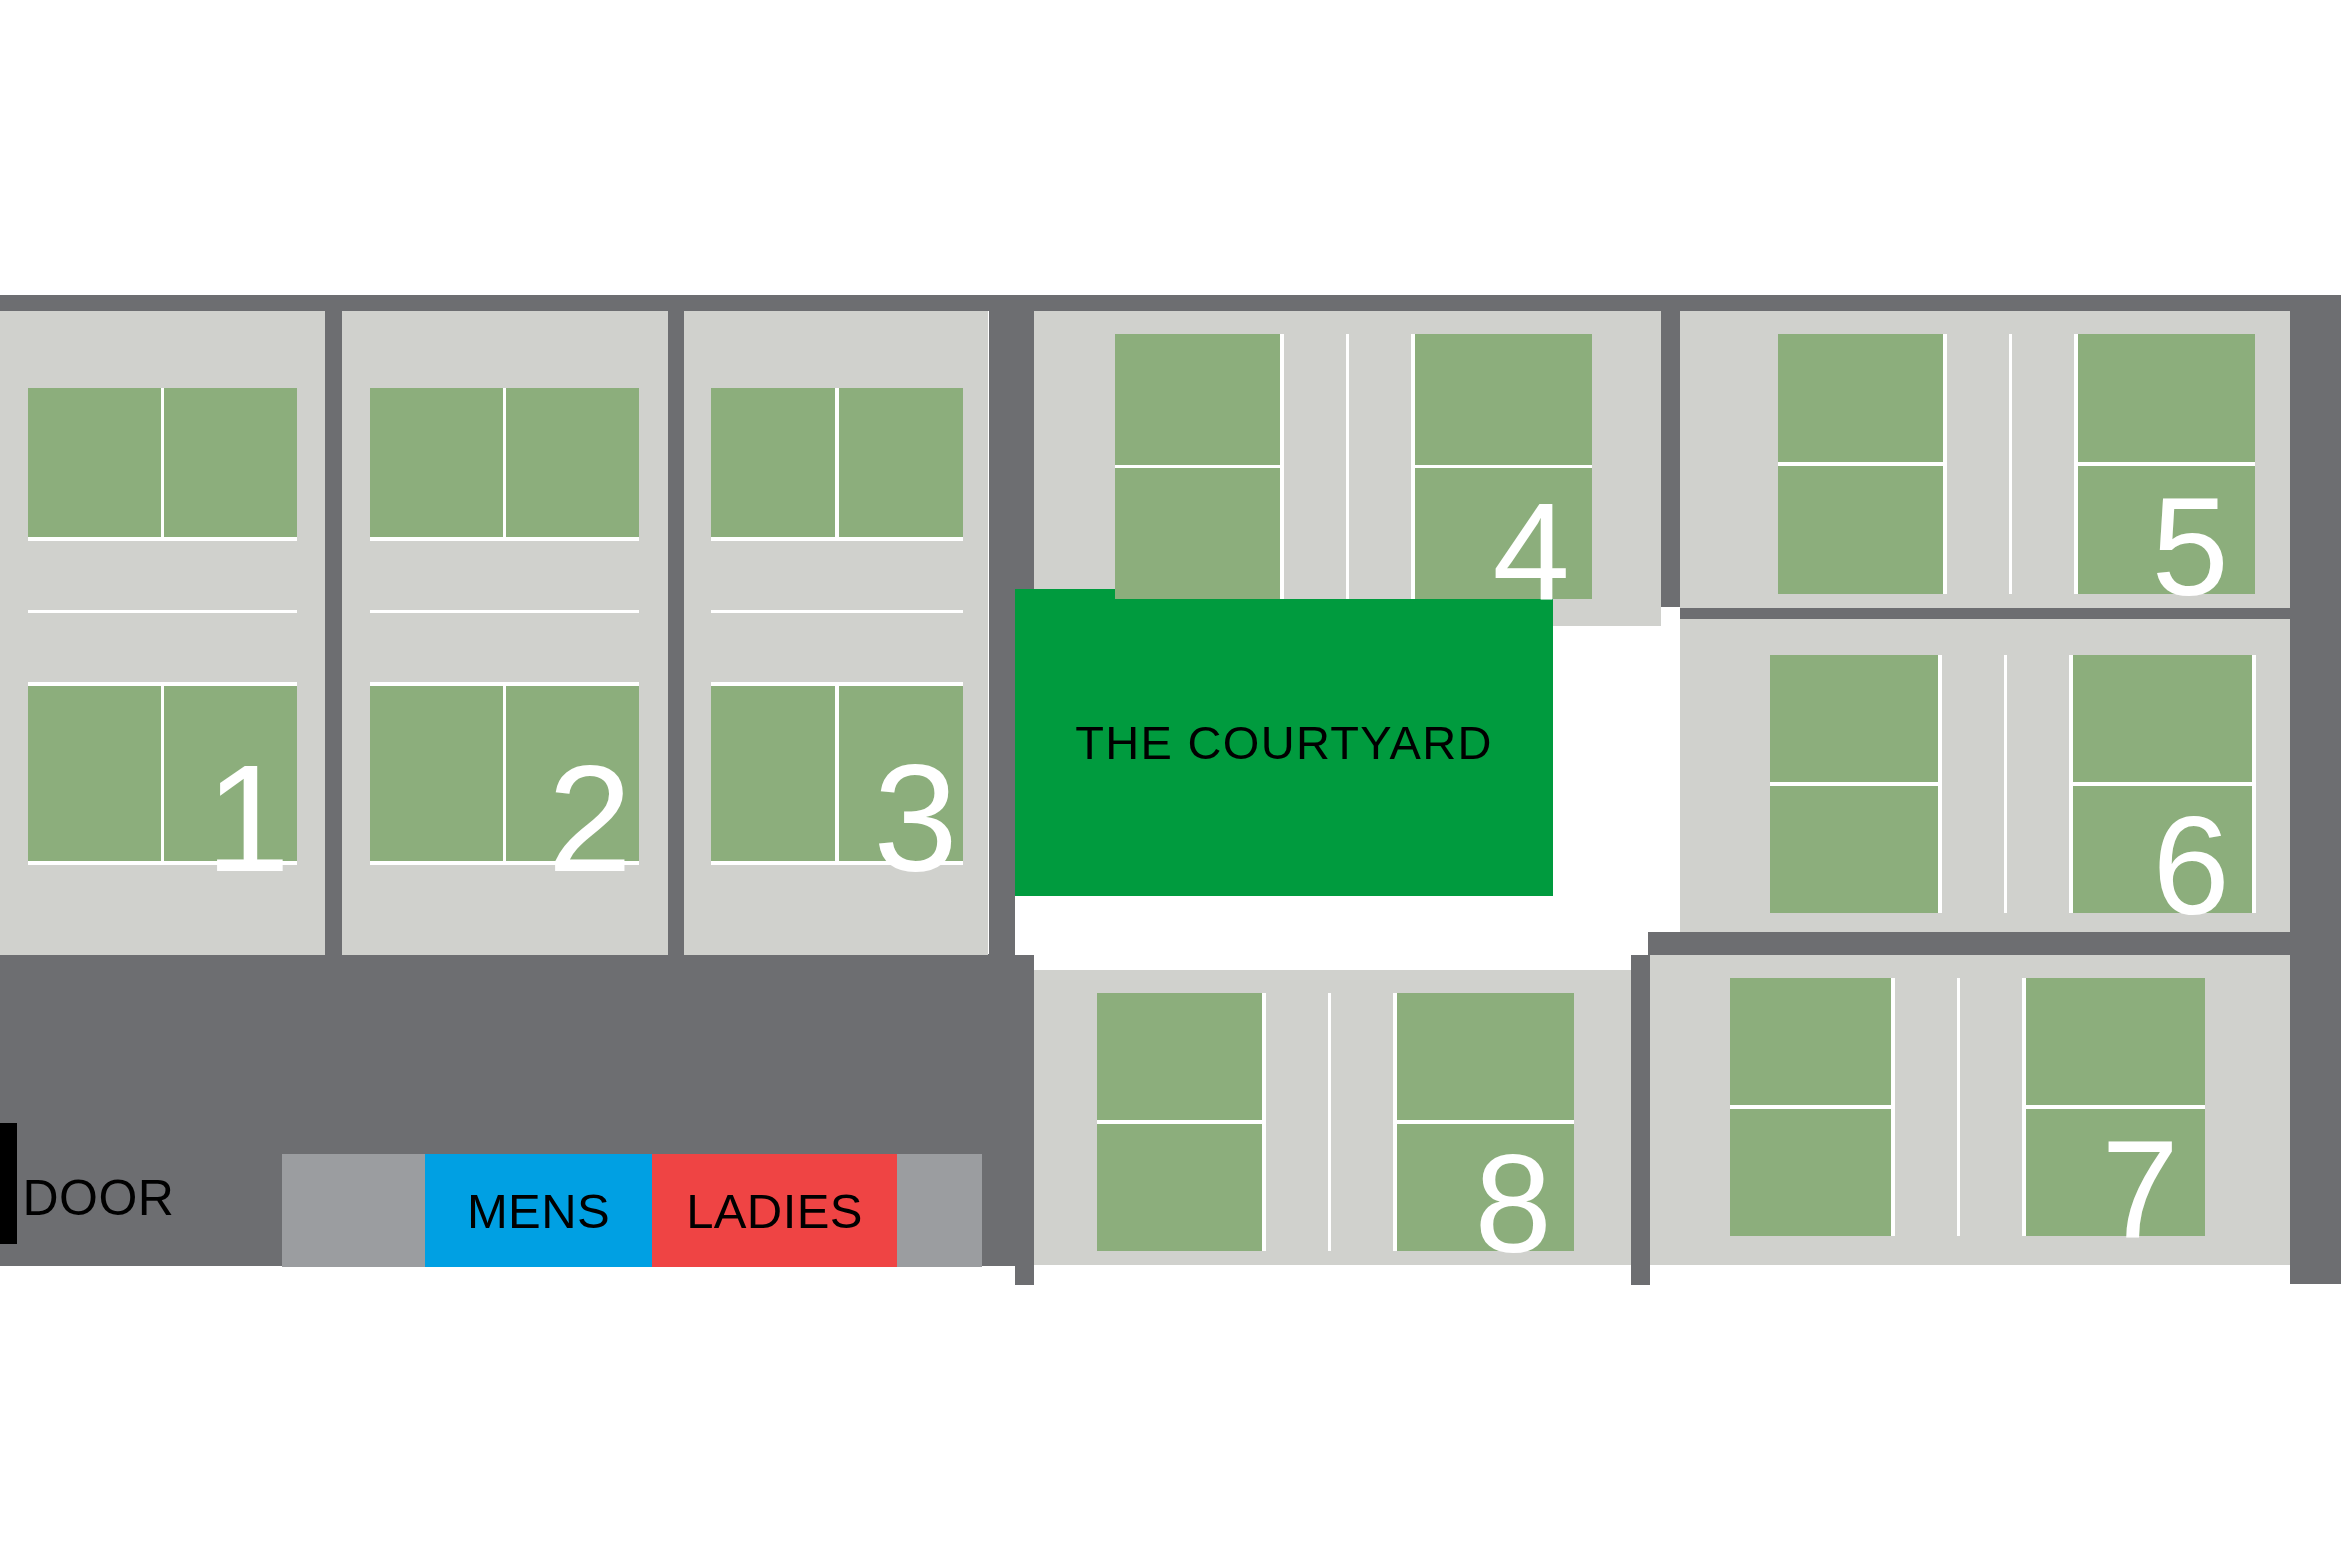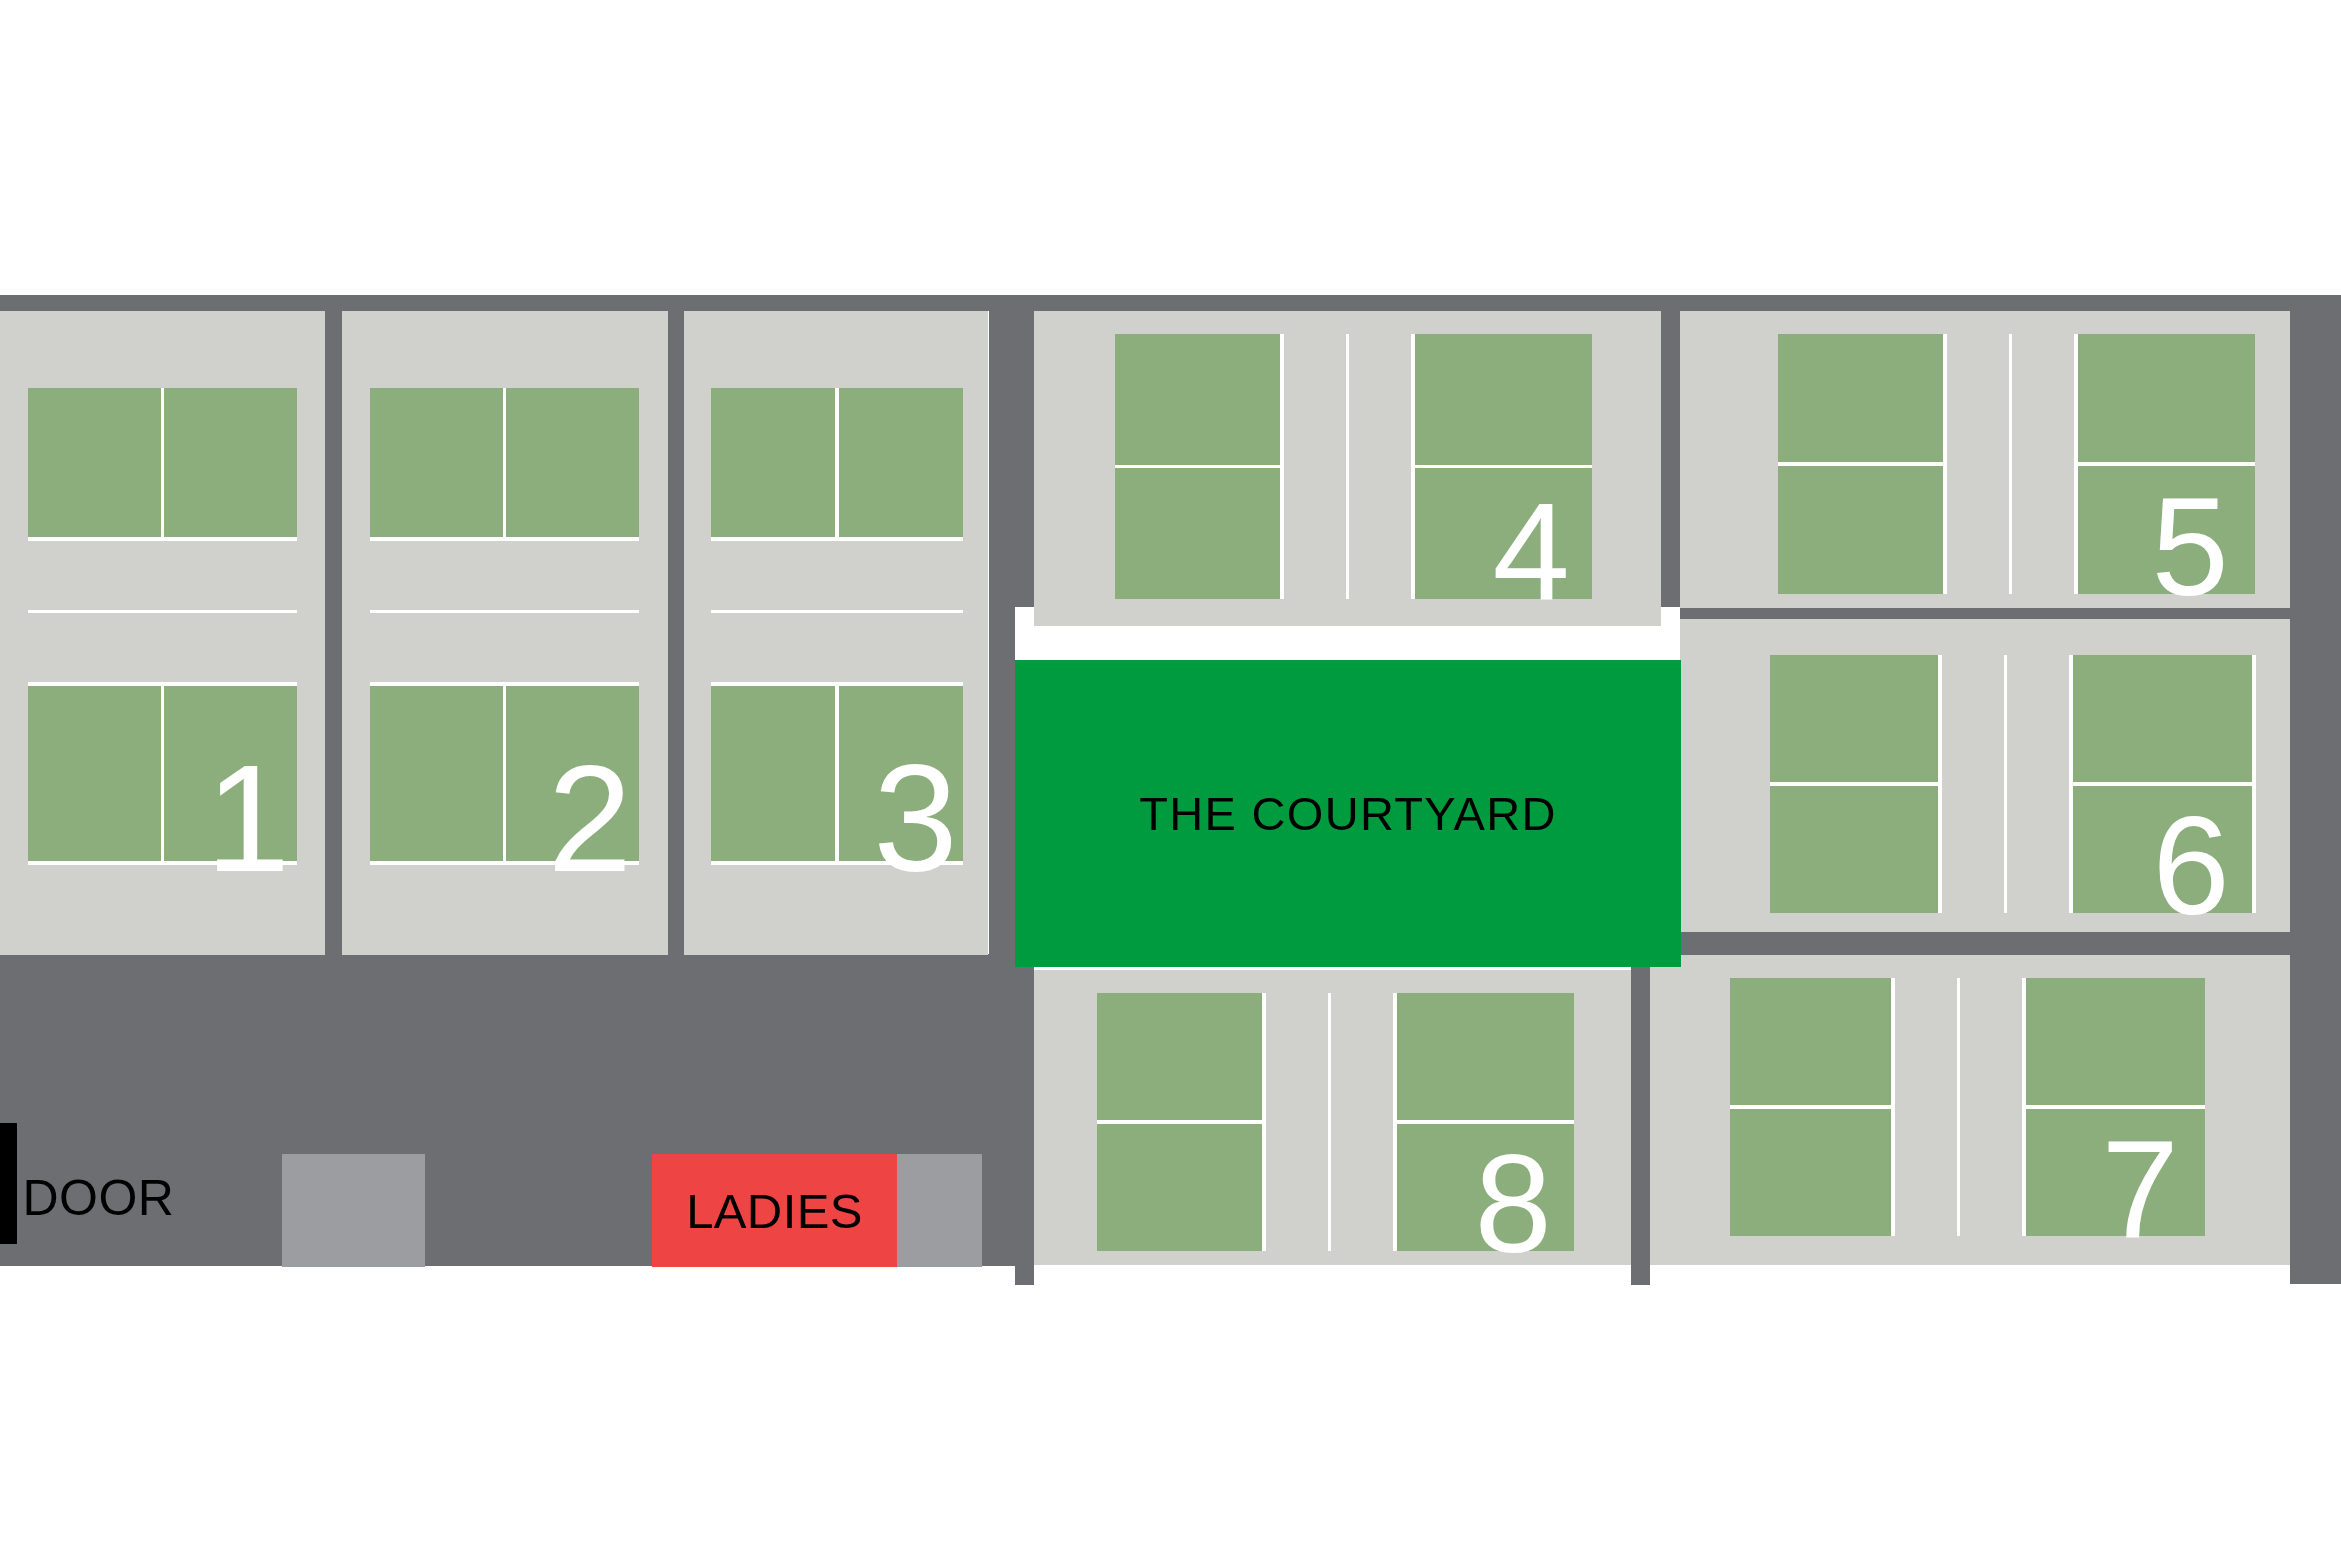--- a/index.html
+++ b/index.html
@@ -180,21 +180,21 @@
   <div class="bay" style="left:1034px; top:311px; width:627px; height:315px;"></div>
 
   <div class="bay" style="left:1680px; top:311px; width:610px; height:297px;"></div>
 
   <div class="bay" style="left:1680px; top:619px; width:610px; height:313px;"></div>
 
   <div class="bay" style="left:1034px; top:970px; width:597px; height:295px;"></div>
 
   <div class="bay" style="left:1650px; top:955px; width:640px; height:310px;"></div>
 
-  <div class="courtyard" style="left:1015px; top:660px; width:666px; height:307px;">
+  <div class="courtyard" style="left:1015px; top:589px; width:538px; height:307px;">
     <span class="courtyard-label">THE COURTYARD</span>
   </div>
 
   <div class="court court-v" style="left:28px; top:388px; width:269px; height:477px;">
     <div class="court-inner">
       <div class="band green" style="height:149px;">
         <div class="half"></div>
         <div class="half"></div>
       </div>
       <div class="band grey" style="height:69px;"></div>
@@ -317,20 +317,23 @@
       </div>
     </div>
     <span class="court-num" style="right:28px; bottom:-10.4px; font-size:139px;">7</span>
   </div>
 
   <div class="door-bar" style="left:0px; top:1123px; width:17.3px; height:121px;"></div>
   <span class="door-label" style="left:22.6px; top:1149px;margin-top:20px;">DOOR</span>
 
   <div class="amen pad" style="left:282px; top:1154px; width:143px; height:113px;"></div>
 
+  <div class="amen mens" style="left:425px; top:1154px; width:227px; height:113px;">
+    <span>MENS</span>
+  </div>
 
   <div class="amen ladies" style="left:652px; top:1154px; width:245px; height:113px;">
     <span>LADIES</span>
   </div>
 
   <div class="amen pad" style="left:897px; top:1154px; width:85px; height:113px;"></div>
 
 </div>
 
 

